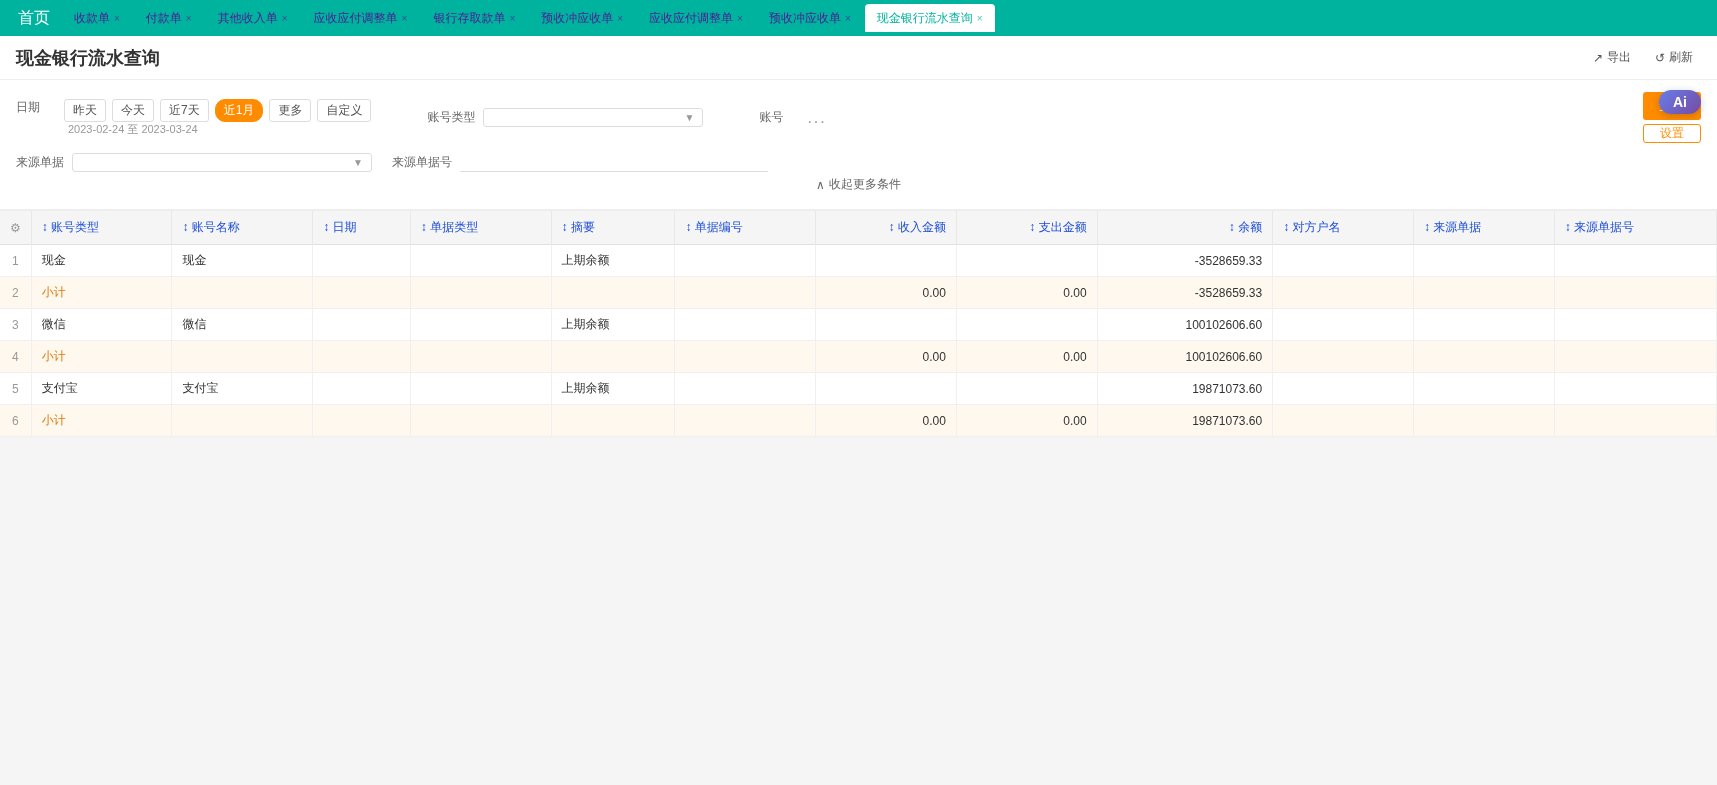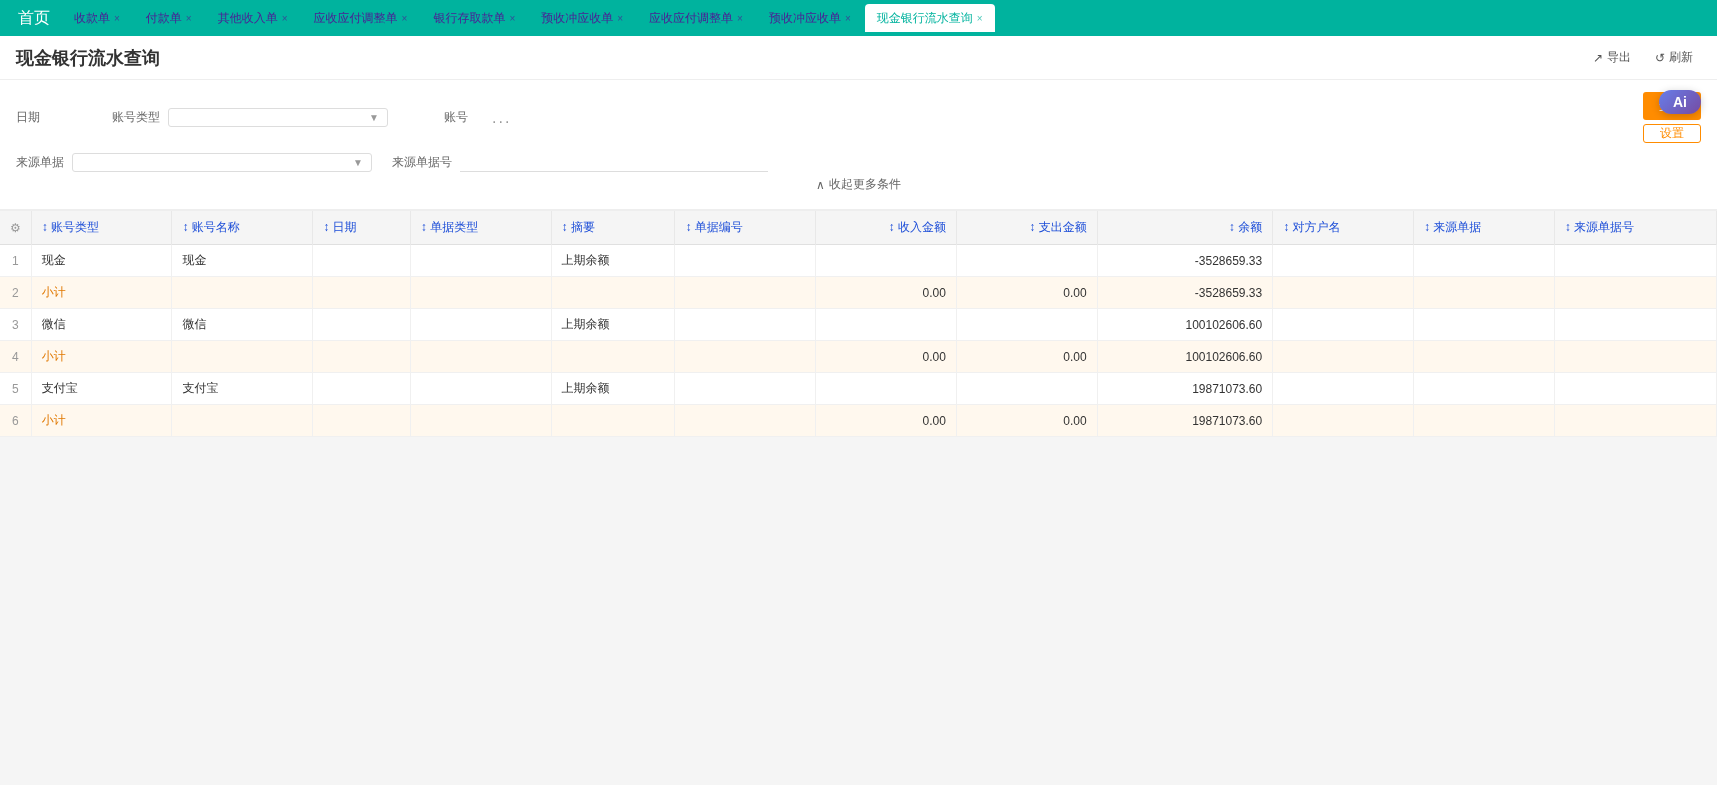--- a/index.html
+++ b/index.html
@@ -223,20 +223,31 @@
     </button>
   </div>
 </div>
 
 <div class="filter-area">
 
   <div class="filter-row">
 
     <div style="display:flex;align-items:flex-start;gap:8px;">
       <span class="filter-label">日期</span>
+      <div>
+        <div class="date-filters">
+          <button class="date-btn">昨天</button>
+          <button class="date-btn">今天</button>
+          <button class="date-btn">近7天</button>
+          <button class="date-btn active">近1月</button>
+          <button class="date-btn">更多</button>
+          <button class="date-btn">自定义</button>
+        </div>
+        <div class="date-range">2023-02-24 至 2023-03-24</div>
+      </div>
     </div>
 
     <div style="display:flex;align-items:center;gap:8px;margin-left:40px;">
       <span class="filter-label">账号类型</span>
       <div class="filter-select" style="min-width:220px;">
         <span style="color:#bbb;flex:1;"></span>
         <span class="chevron">▼</span>
       </div>
     </div>
 

